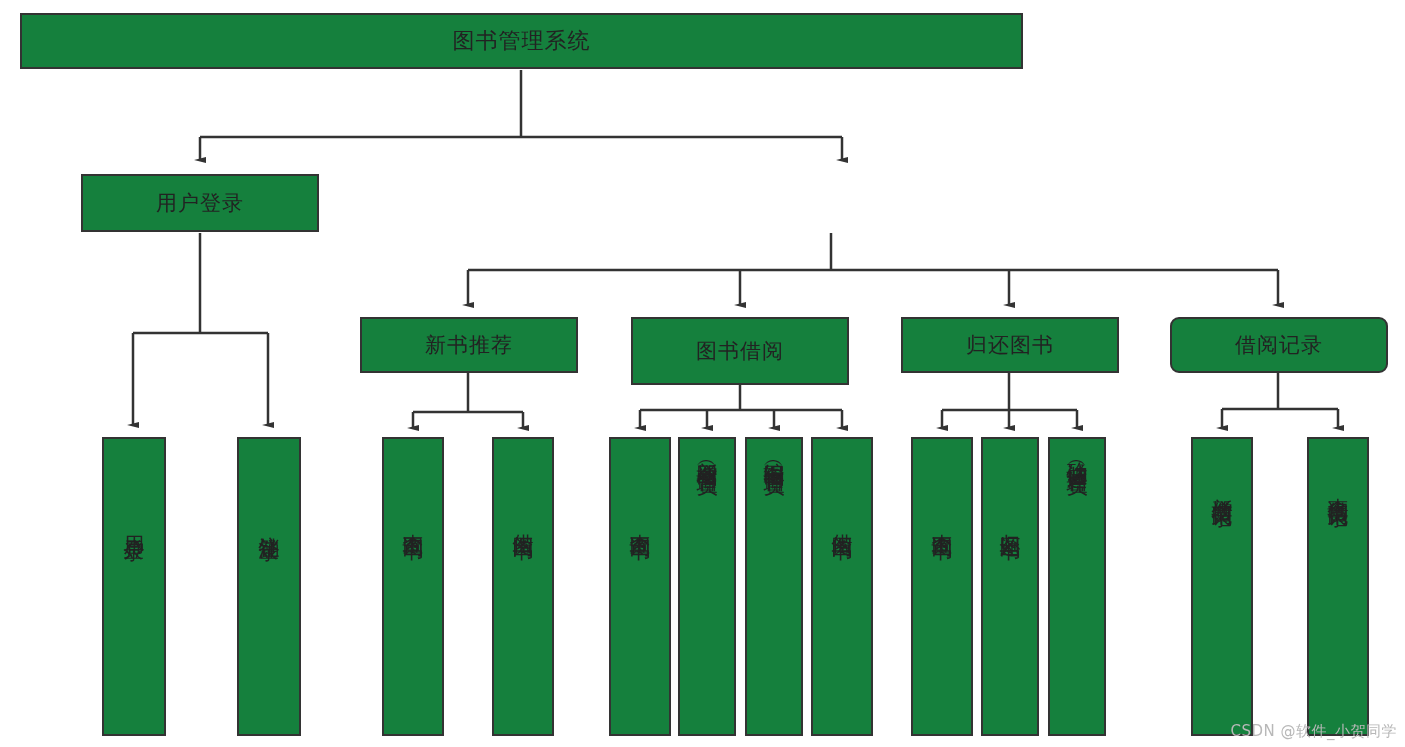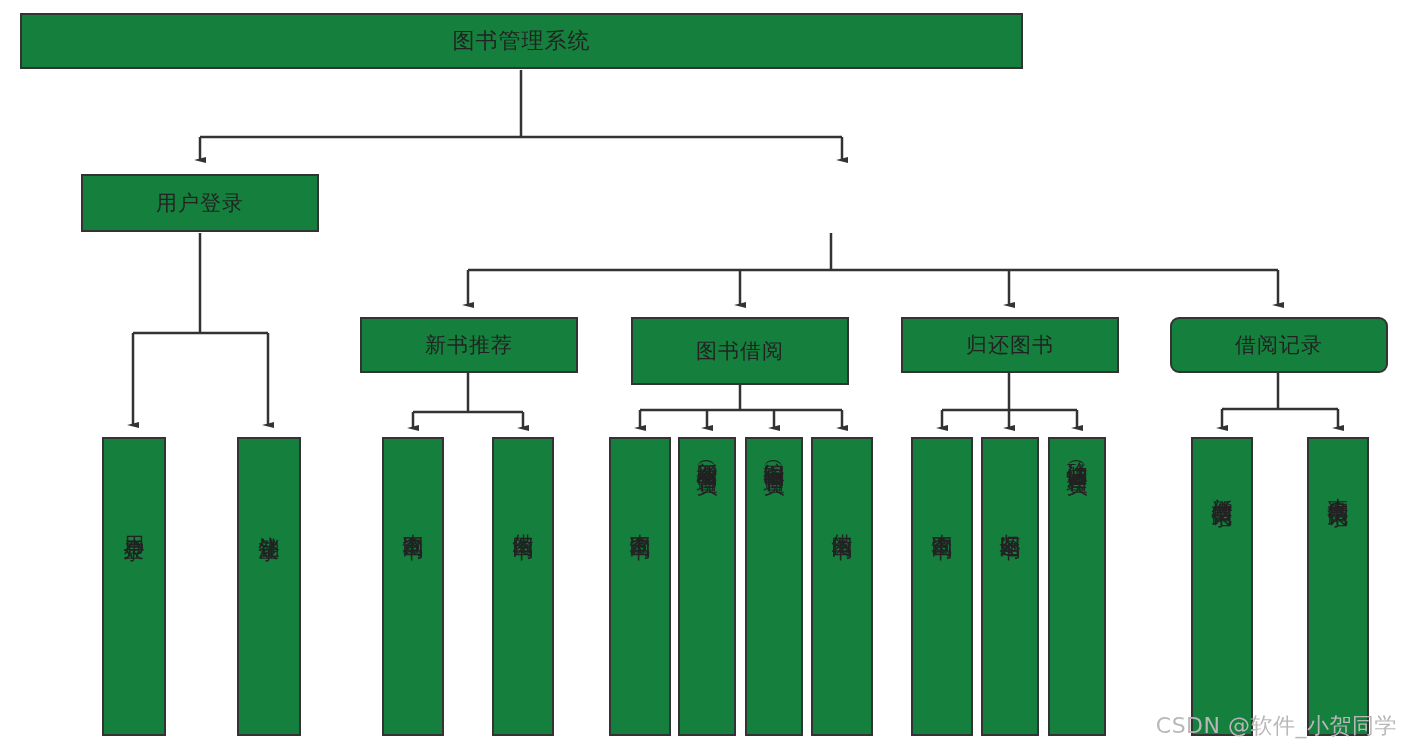--- a/index.html
+++ b/index.html
@@ -58,21 +58,21 @@
     writing-mode: vertical-rl;
     text-orientation: upright;
     line-height: 1.05;
     letter-spacing: 2px;
     white-space: nowrap;
   }
   .watermark {
     position: absolute;
     right: 8px;
     bottom: 6px;
-    font-size: 22px;
+    font-size: 15px;
     color: #b8b8b8;
     letter-spacing: 0.5px;
     white-space: nowrap;
   }
 </style>
 </head>
 <body>
 
 <div id="canvas">
 

